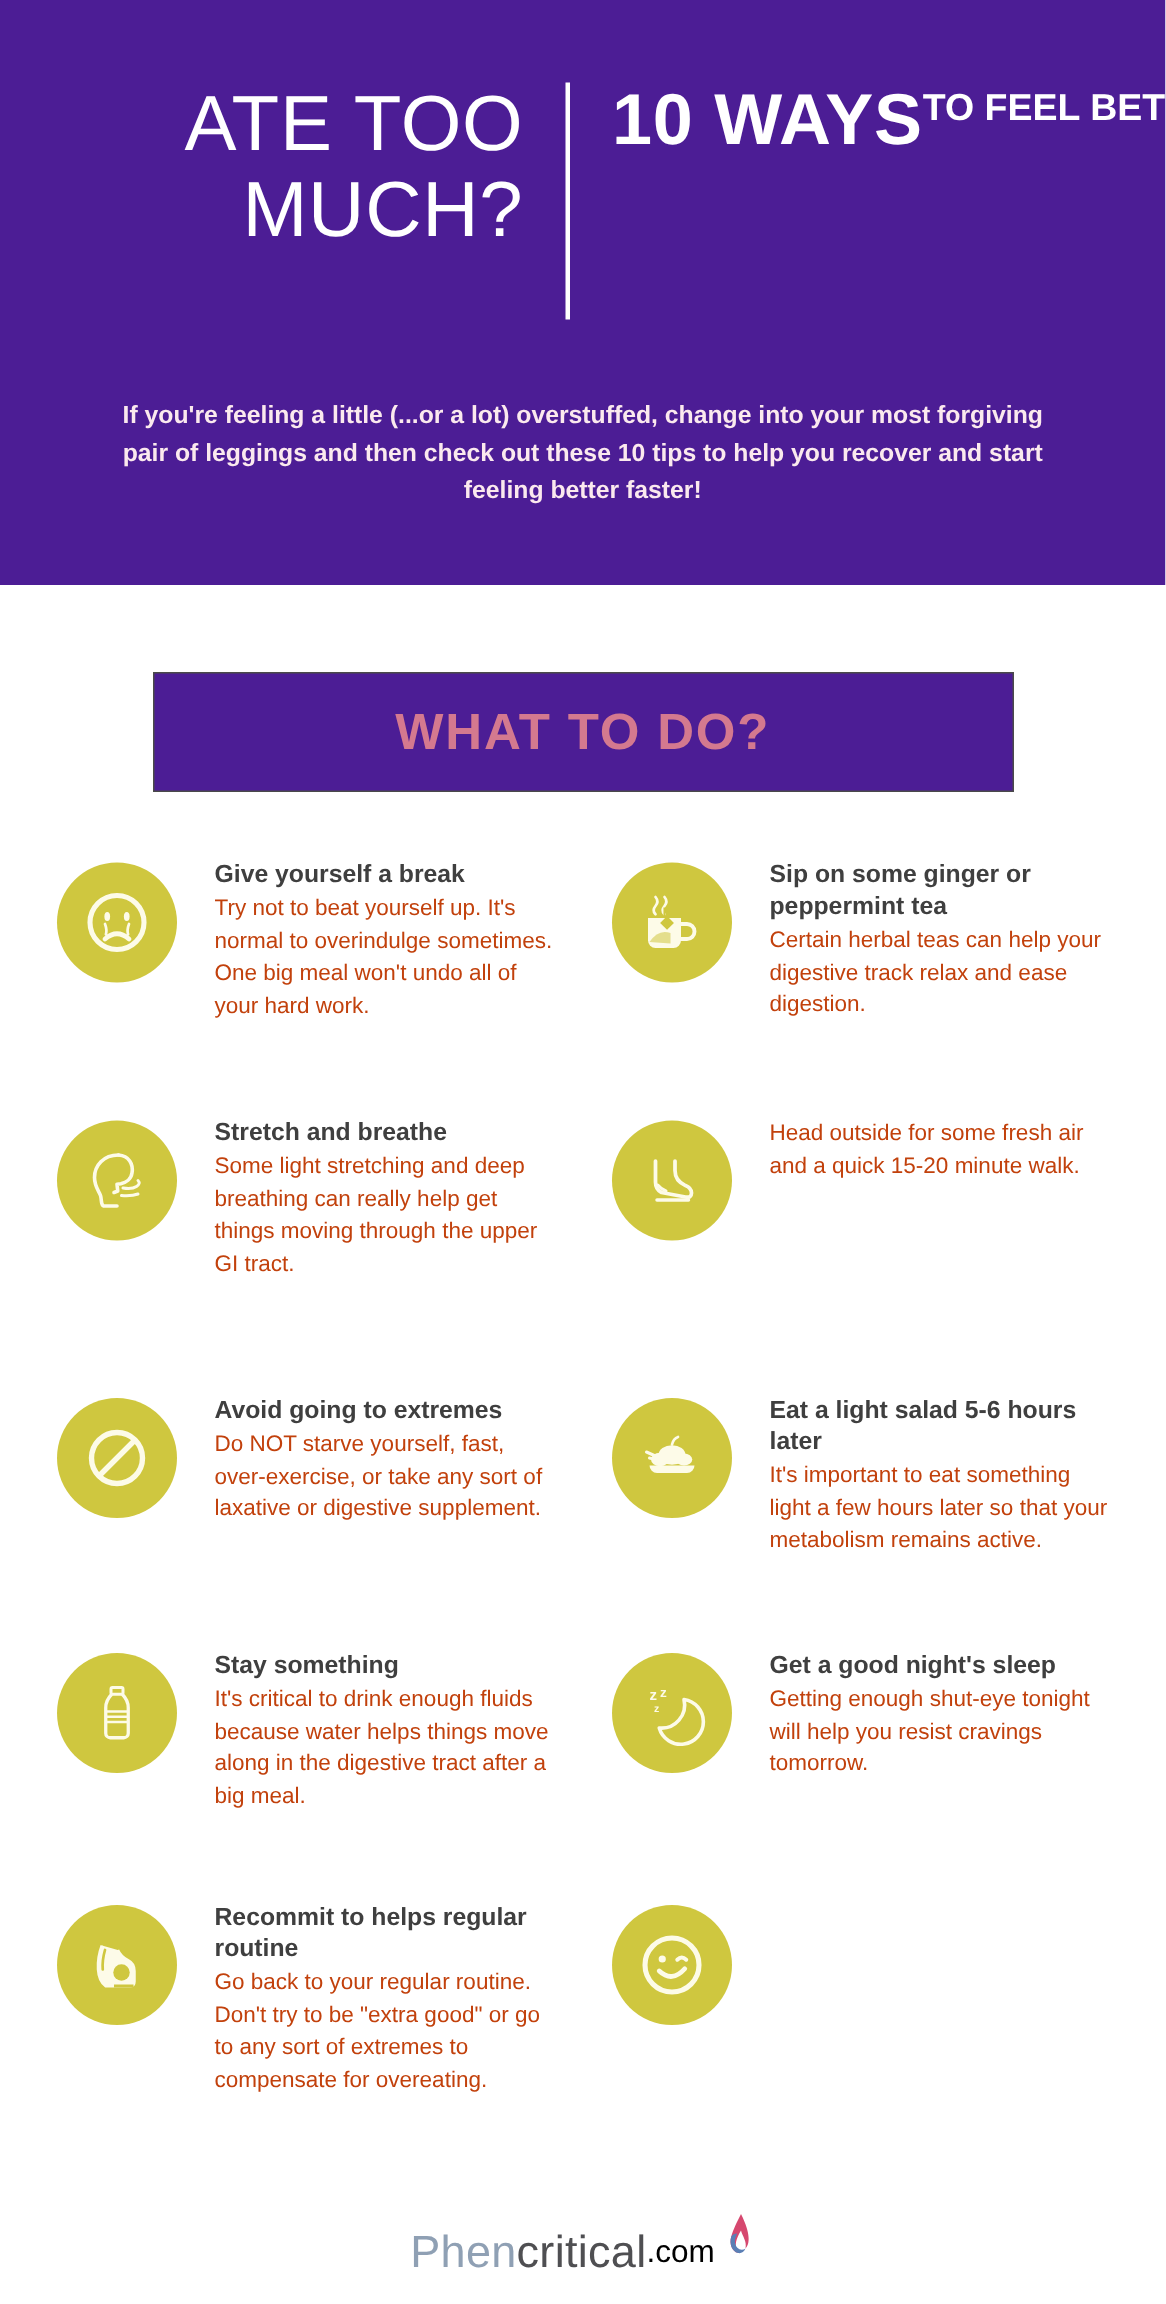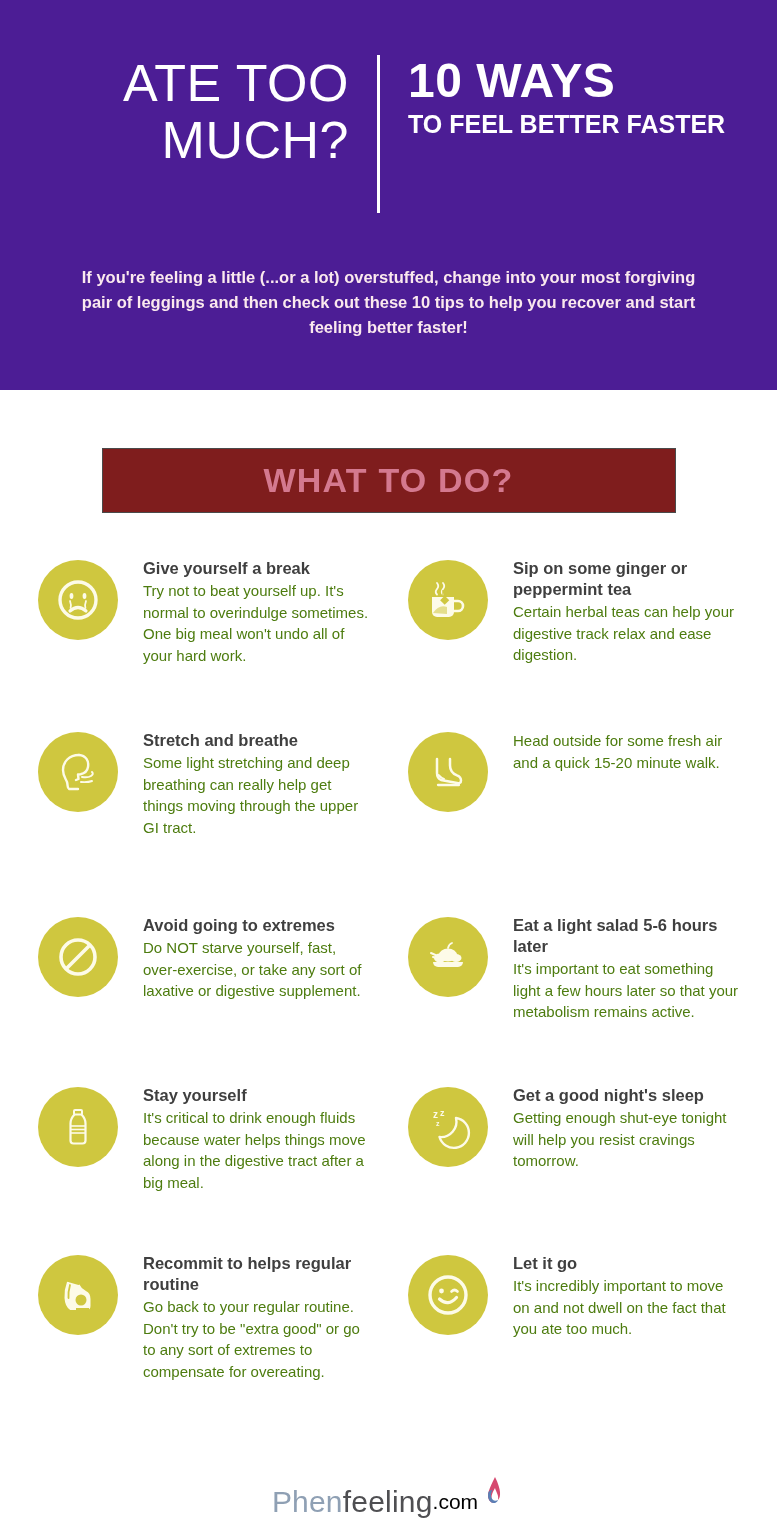--- a/index.html
+++ b/index.html
@@ -61,21 +61,21 @@
     background: #ffffff;
     margin: 0 0 0 0;
     height: 158px;
     align-self: flex-start;
   }
 
   .title-right {
     width: 320px;
     padding-left: 28px;
     display: flex;
-    flex-direction: column;
+    flex-direction: row;
     justify-content: flex-start;
   }
 
   .title-right .big {
     color: #ffffff;
     font-weight: 700;
     font-size: 48px;
     line-height: 52px;
     letter-spacing: 0.5px;
     white-space: nowrap;
@@ -106,23 +106,23 @@
 
   
   .whattodo-wrap {
     display: flex;
     justify-content: center;
     margin-top: 58px;
   }
 
   .whattodo-box {
     width: 574px;
-    height: 65px;
+    height: 80px;
     border: 1.5px solid #4a4a4a;
-    background: #7f1d1d;
+    background: #4c1d95;
     display: flex;
     align-items: center;
     justify-content: center;
   }
 
   .whattodo-box .label {
     color: #d4798f;
     font-size: 34px;
     font-weight: 700;
     letter-spacing: 1.2px;
@@ -166,21 +166,21 @@
 
   .tip-title {
     color: #3f3f3f;
     font-size: 16.5px;
     font-weight: 700;
     line-height: 21px;
     margin-bottom: 1px;
   }
 
   .tip-desc {
-    color: #4d7c0f;
+    color: #c2410c;
     font-size: 15px;
     line-height: 21.5px;
     font-weight: 400;
   }
 
   
   .row-h-1 { height: 172px; }
   .row-h-2 { height: 165px; }
   .row-h-3 { height: 170px; margin-top: 20px; }
   .row-h-4 { height: 168px; }
@@ -357,21 +357,21 @@
       <div class="tip-icon">
         <svg width="46" height="46" viewBox="0 0 46 46">
           <rect x="19" y="6" width="8" height="4.5" rx="1" fill="none" stroke="#fdfbe8" stroke-width="2"></rect>
           <path d="M19.5 10.5 q-4 4 -4 9 v17 a3 3 0 0 0 3 3 h9 a3 3 0 0 0 3 -3 v-17 q0 -5 -4 -9" fill="none" stroke="#fdfbe8" stroke-width="2.2" stroke-linejoin="round"></path>
           <line x1="16" y1="22" x2="30" y2="22" stroke="#fdfbe8" stroke-width="1.6"></line>
           <line x1="16" y1="25.5" x2="30" y2="25.5" stroke="#fdfbe8" stroke-width="1.6"></line>
           <line x1="16" y1="29" x2="30" y2="29" stroke="#fdfbe8" stroke-width="1.6"></line>
         </svg>
       </div>
       <div class="tip-body">
-        <div class="tip-title">Stay yourself</div>
+        <div class="tip-title">Stay something</div>
         <div class="tip-desc">It's critical to drink enough fluids because water helps things move along in the digestive tract after a big meal.</div>
       </div>
     </div>
 
     <div class="tip row-h-4">
       <div class="tip-icon">
         <svg width="52" height="52" viewBox="0 0 52 52">
           <path d="M34 17 a15 15 0 1 1 -16.5 19 A15.5 15.5 0 0 0 34 17 Z" fill="none" stroke="#fdfbe8" stroke-width="2.4" stroke-linejoin="round"></path>
           <text x="11" y="17" font-family="Liberation Sans, sans-serif" font-size="10" font-weight="700" fill="#fdfbe8">z</text>
           <text x="18" y="15" font-family="Liberation Sans, sans-serif" font-size="9" font-weight="700" fill="#fdfbe8">z</text>
@@ -401,32 +401,28 @@
 
     <div class="tip row-h-5">
       <div class="tip-icon">
         <svg width="50" height="50" viewBox="0 0 50 50">
           <circle cx="25" cy="25" r="18" fill="none" stroke="#fdfbe8" stroke-width="3.4"></circle>
           <circle cx="18.5" cy="21" r="2.4" fill="#fdfbe8"></circle>
           <path d="M28.5 21.5 q3 -3 6 0" fill="none" stroke="#fdfbe8" stroke-width="2.6" stroke-linecap="round"></path>
           <path d="M16.5 29 q8.5 8 17 -1.5" fill="none" stroke="#fdfbe8" stroke-width="3.2" stroke-linecap="round"></path>
         </svg>
       </div>
-      <div class="tip-body">
-        <div class="tip-title">Let it go</div>
-        <div class="tip-desc">It's incredibly important to move on and not dwell on the fact that you ate too much.</div>
-      </div>
     </div>
 
   </div>
 
   <div class="footer">
     <div class="logo">
       <span class="phen">Phen</span>
-        <span class="termine">feeling</span>
+        <span class="termine">critical</span>
         <span class="dotcom">.com</span>
       <span class="flame">
         <svg width="26" height="30" viewBox="0 0 26 30">
           <path d="M16 1 C13 7 11 11 9.5 16 C8 21 10 26 14 27 C11 22 13 17 16 12 C17 16 20 19 19 24 C22 21 22.5 14 16 1 Z" fill="#d6486f"></path>
           <path d="M9.5 16 C8 21 10 26 14 27 C16 27.4 18 26.5 19 24 C16 26 12.5 24 12 20 C11.7 18 12.5 16 13.5 14 C11.8 14 10.3 14.8 9.5 16 Z" fill="#5b7fb5"></path>
         </svg>
       </span>
     </div>
   </div>
 

